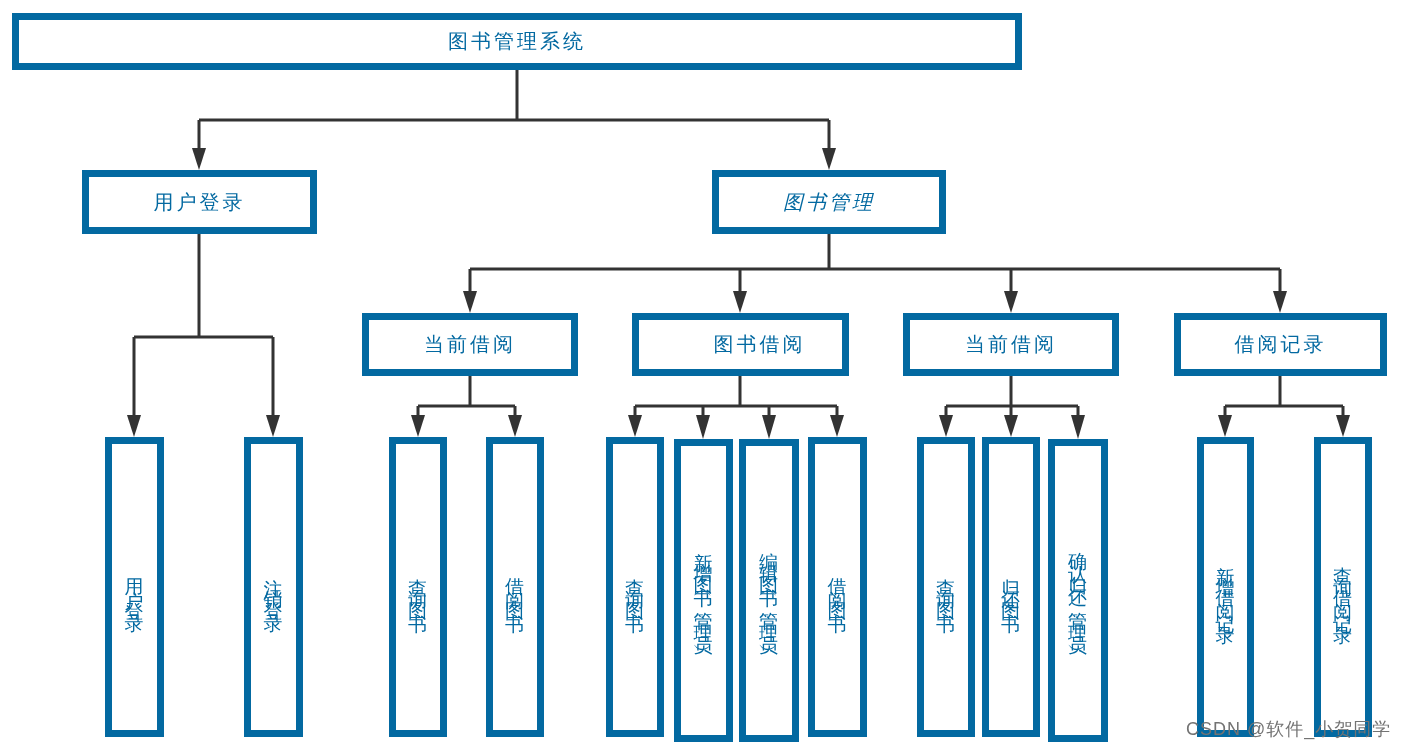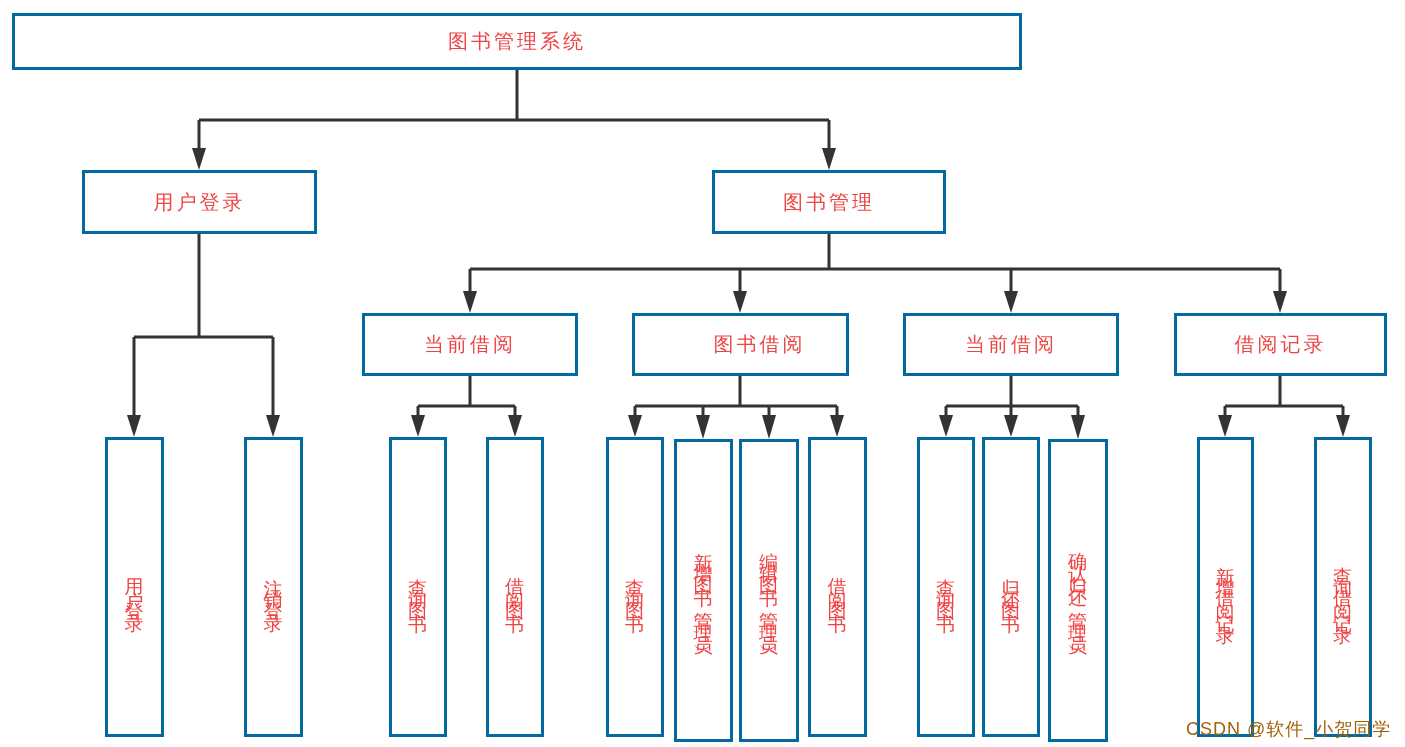--- a/index.html
+++ b/index.html
@@ -19,42 +19,42 @@
     position: absolute;
     left: 0; top: 0;
     width: 1405px;
     height: 747px;
     z-index: 1;
   }
   .box {
     position: absolute;
     box-sizing: border-box;
     background: #ffffff;
-    border: 3px solid #0369a1;
-    color: #ef4444;
+    border: 7px solid #0369a1;
+    color: #0369a1;
     display: flex;
     align-items: center;
     justify-content: center;
     z-index: 2;
   }
   .box.h {
     font-size: 20px;
     letter-spacing: 3px;
     white-space: nowrap;
   }
   .box.v {
     writing-mode: vertical-rl;
     text-orientation: mixed;
     font-size: 19px;
     letter-spacing: 12px;
     line-height: 1;
   }
   .root-box   { left: 12px;   top: 13px;  width: 1010px; height: 57px; }
   .n1-user    { left: 82px;   top: 170px; width: 235px;  height: 64px; }
-  .n1-book    { left: 712px;  top: 170px; width: 234px;  height: 64px; }
+  .n1-book    { left: 712px;  top: 170px; width: 234px;  height: 64px; font-style: italic; }
   .n2-new     { left: 362px;  top: 313px; width: 216px;  height: 63px; }
   .n2-borrow  { left: 632px;  top: 313px; width: 217px;  height: 63px; padding-left: 38px; }
   .n2-current { left: 903px;  top: 313px; width: 216px;  height: 63px; }
   .n2-records { left: 1174px; top: 313px; width: 213px;  height: 63px; }
 
   .l-user-login  { left: 105px;  top: 437px; width: 59px; height: 300px; }
   .l-logout      { left: 244px;  top: 437px; width: 59px; height: 300px; }
   .l-nb-query    { left: 389px;  top: 437px; width: 58px; height: 300px; }
   .l-nb-borrow   { left: 486px;  top: 437px; width: 58px; height: 300px; }
   .l-bb-query    { left: 606px;  top: 437px; width: 58px; height: 300px; }
@@ -65,21 +65,21 @@
   .l-cb-return   { left: 982px;  top: 437px; width: 58px; height: 300px; }
   .l-cb-confirm  { left: 1048px; top: 439px; width: 60px; height: 303px; }
   .l-br-add      { left: 1197px; top: 437px; width: 57px; height: 300px; }
   .l-br-query    { left: 1314px; top: 437px; width: 58px; height: 300px; }
 
   .watermark {
     position: absolute;
     left: 1186px;
     top: 717px;
     font-size: 18px;
-    color: #a16207;
+    color: #737373;
     letter-spacing: 1px;
     white-space: nowrap;
     z-index: 3;
   }
 </style>
 </head>
 <body>
 
 <div class="canvas">
 

